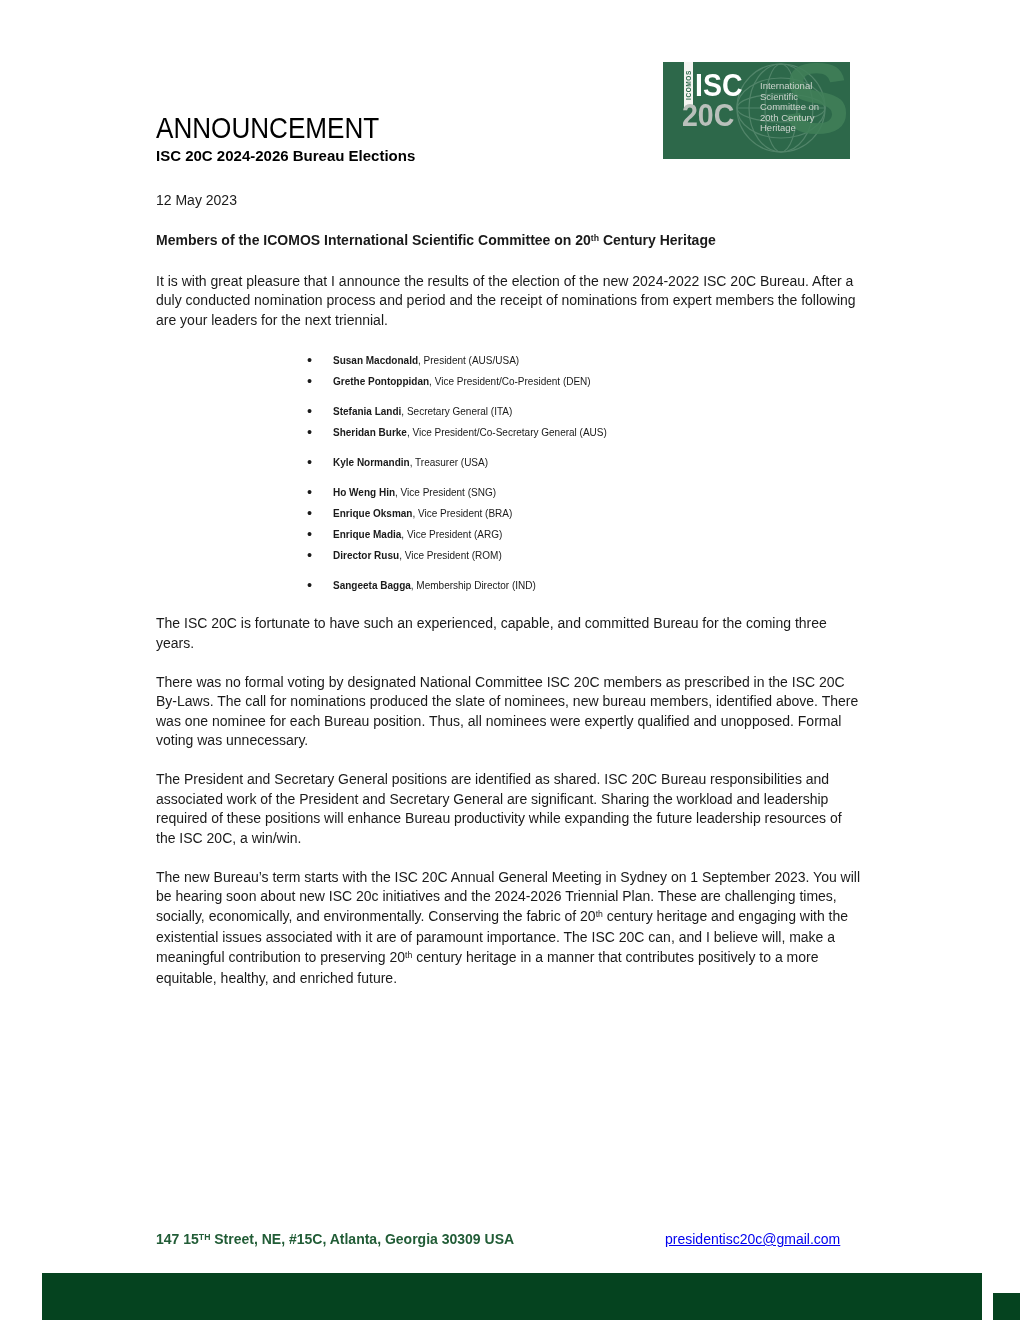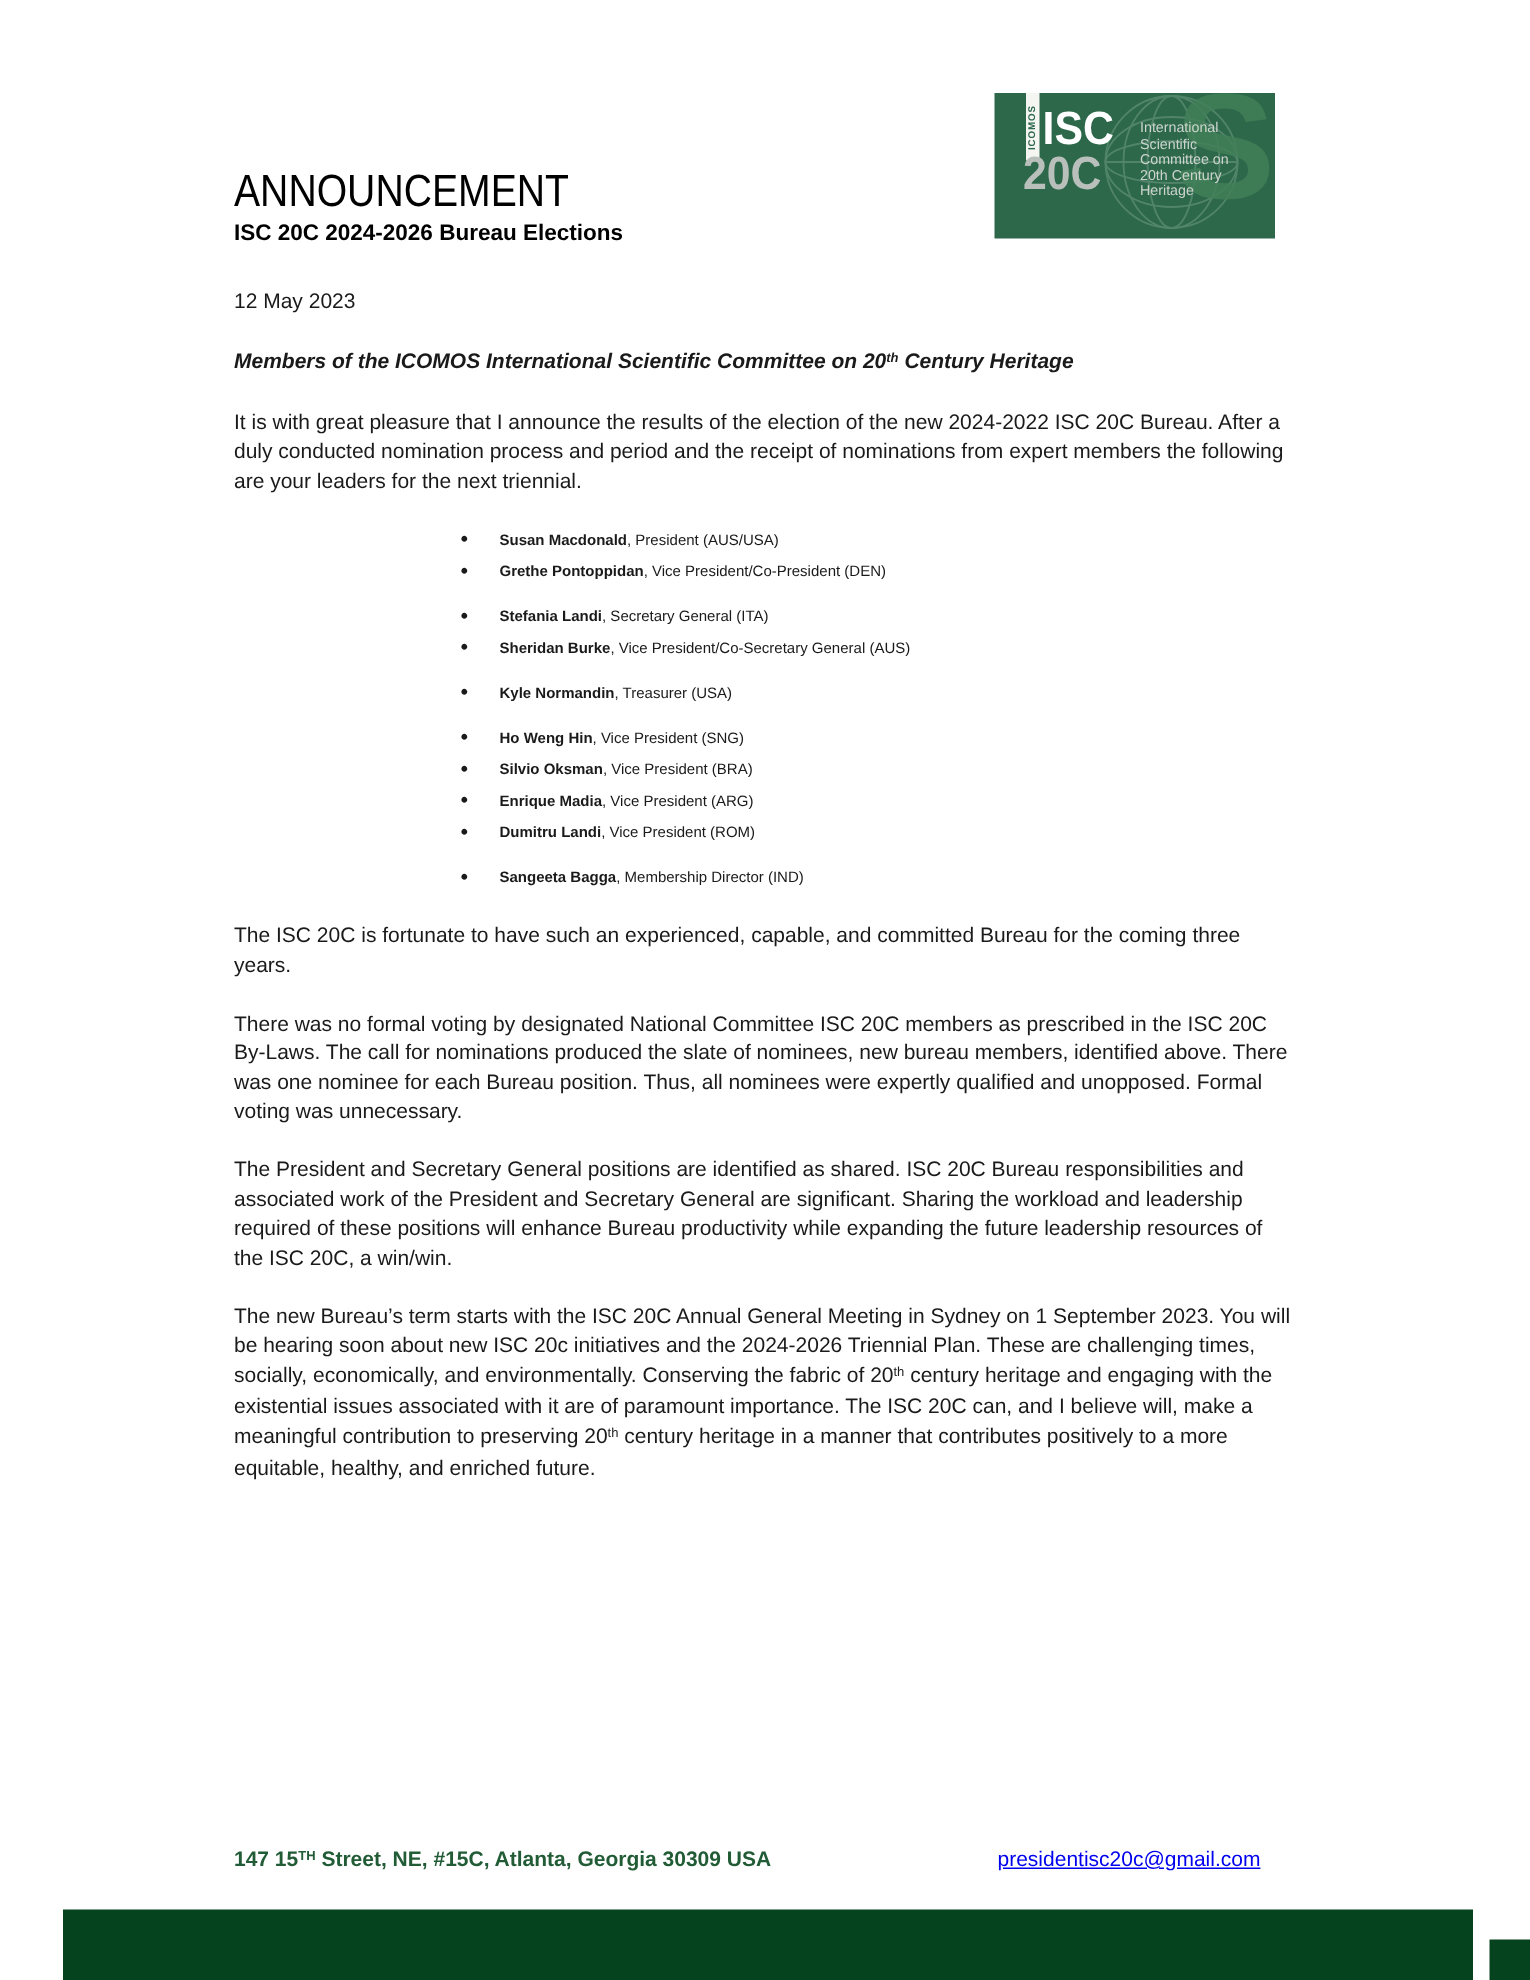--- a/index.html
+++ b/index.html
@@ -20,21 +20,21 @@
   .logo .c20{position:absolute;left:19px;top:36px;font-size:31px;font-weight:bold;color:#b9c0bb;
         transform:scaleX(.92);transform-origin:0 0;}
   .logo .desc{position:absolute;left:97px;top:19px;font-size:9.5px;line-height:10.5px;color:#ccd4cd;}
 
   
   .content{position:absolute;left:156px;top:110px;width:708px;}
   .title{display:inline-block;font-size:30px;line-height:36px;font-weight:400;color:#000;
         transform:scaleX(.87);transform-origin:0 50%;white-space:nowrap;margin:0;}
   .subtitle{font-size:15px;line-height:20px;font-weight:bold;color:#000;}
   .date{margin-top:25px;font-size:14px;line-height:19.5px;}
-  .salutation{margin-top:20px;font-size:14px;line-height:19.5px;font-weight:bold;font-style:italic;}
+  .salutation{margin-top:20px;font-size:14px;line-height:19.5px;font-weight:bold;}
   p.body{margin:19.5px 0 0 0;font-size:14px;line-height:19.5px;}
   .sup{font-size:.62em;position:relative;top:-.45em;}
 
   
   .bullets{margin-top:20px;margin-bottom:18px;}
   .bullets ul{list-style:none;margin:0 0 9px 151px;padding:0;}
   .bullets li{position:relative;padding-left:26px;font-size:10px;line-height:21px;}
   .bullets li::before{content:"\2022";position:absolute;left:0;top:0;font-size:14.5px;}
   .bullets .b{font-weight:bold;}
 
@@ -99,23 +99,23 @@
       </ul>
       <ul>
         <li><span class="b">Stefania Landi</span><span>, Secretary General (ITA)</span></li>
         <li><span class="b">Sheridan Burke</span><span>, Vice President/Co-Secretary General (AUS)</span></li>
       </ul>
       <ul>
         <li><span class="b">Kyle Normandin</span><span>, Treasurer (USA)</span></li>
       </ul>
       <ul>
         <li><span class="b">Ho Weng Hin</span><span>, Vice President (SNG)</span></li>
-        <li><span class="b">Silvio Oksman</span><span>, Vice President (BRA)</span></li>
+        <li><span class="b">Enrique Oksman</span><span>, Vice President (BRA)</span></li>
         <li><span class="b">Enrique Madia</span><span>, Vice President (ARG)</span></li>
-        <li><span class="b">Dumitru Landi</span><span>, Vice President (ROM)</span></li>
+        <li><span class="b">Director Rusu</span><span>, Vice President (ROM)</span></li>
       </ul>
       <ul>
         <li><span class="b">Sangeeta Bagga</span><span>, Membership Director (IND)</span></li>
       </ul>
     </div>
 
     <p class="body" style="margin-top:18px">The ISC 20C is fortunate to have such an experienced, capable, and committed Bureau for the coming three years.</p>
     <p class="body">There was no formal voting by designated National Committee ISC 20C members as prescribed in the ISC 20C By-Laws. The call for nominations produced the slate of nominees, new bureau members, identified above. There was one nominee for each Bureau position. Thus, all nominees were expertly qualified and unopposed. Formal voting was unnecessary.</p>
     <p class="body">The President and Secretary General positions are identified as shared. ISC 20C Bureau responsibilities and associated work of the President and Secretary General are significant. Sharing the workload and leadership required of these positions will enhance Bureau productivity while expanding the future leadership resources of the ISC 20C, a win/win.</p>
     <p class="body"><span>The new Bureau’s term starts with the ISC 20C Annual General Meeting in Sydney on 1 September 2023. You will be hearing soon about new ISC 20c initiatives and the 2024-2026 Triennial Plan. These are challenging times, socially, economically, and environmentally. Conserving the fabric of 20</span><span class="sup">th</span><span> century heritage and engaging with the existential issues associated with it are of paramount importance. The ISC 20C can, and I believe will, make a meaningful contribution to preserving 20</span><span class="sup">th</span><span> century heritage in a manner that contributes positively to a more equitable, healthy, and enriched future.</span></p>

